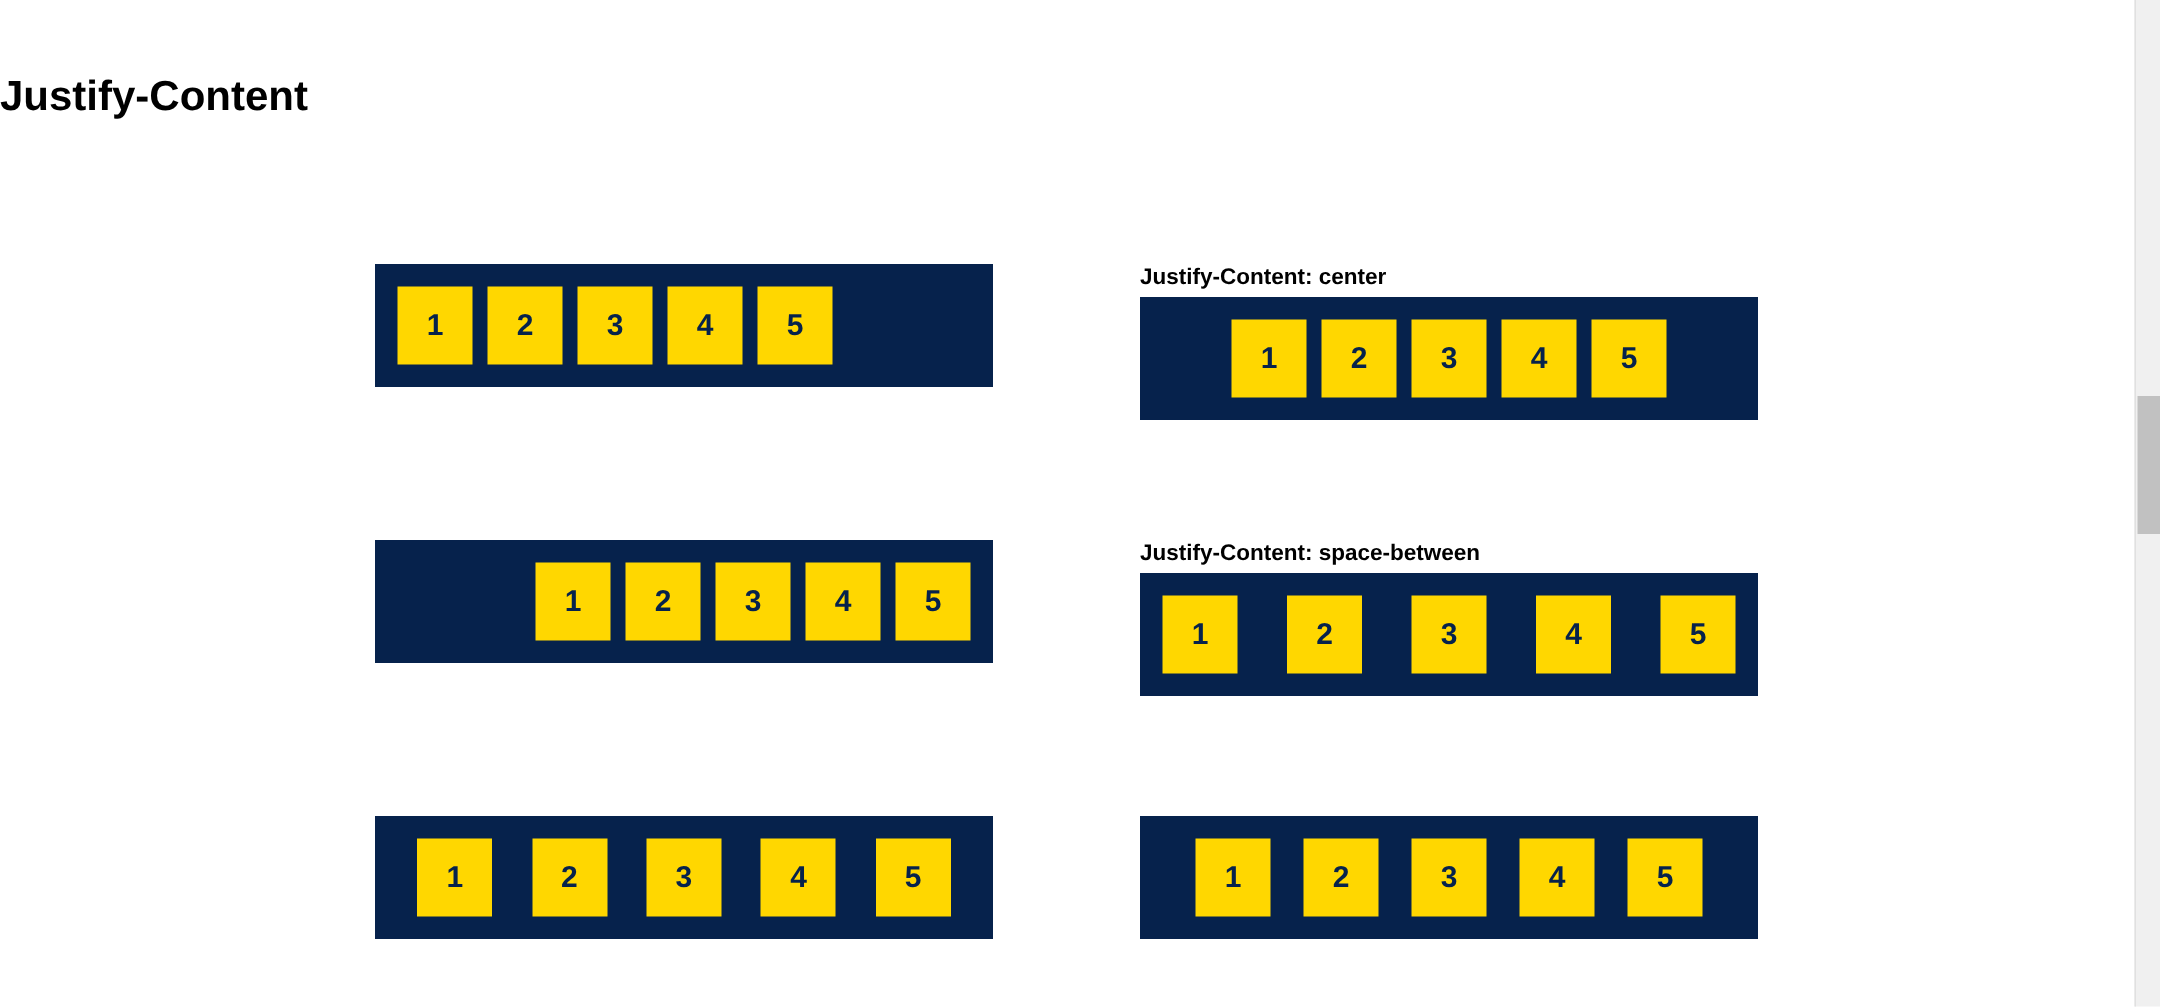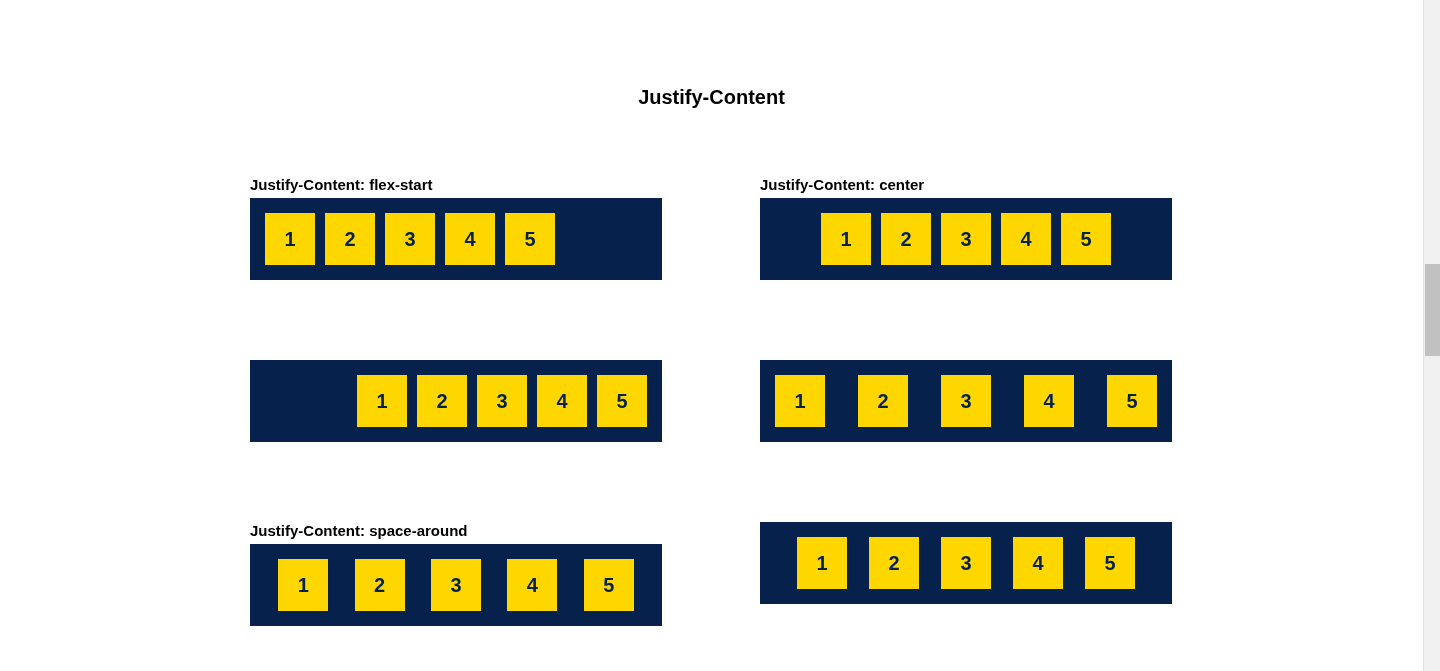--- a/index.html
+++ b/index.html
@@ -18,26 +18,26 @@
 
   .page {
     width: 1423px;
     height: 671px;
     background: #ffffff;
     position: relative;
     overflow: hidden;
   }
 
   .page-title {
-    text-align: center;
-    font-size: 20px;
+    text-align: left;
+    font-size: 28px;
     font-weight: bold;
     color: #000000;
     margin: 0;
-    padding-top: 80px;
+    padding-top: 47px;
     letter-spacing: 0px;
     line-height: 34px;
     width: 1423px;
   }
 
   .demo-grid {
     position: absolute;
     top: 176px;
     left: 250px;
     width: 922px;
@@ -119,21 +119,20 @@
 </head>
 <body>
 
 <div class="page">
 
   <h1 class="page-title">Justify-Content</h1>
 
   <div class="demo-grid">
 
     <div class="demo-cell">
-      <div class="demo-label">Justify-Content: flex-start</div>
       <div class="flex-container jc-flex-start">
         <div class="flex-item">1</div>
         <div class="flex-item">2</div>
         <div class="flex-item">3</div>
         <div class="flex-item">4</div>
         <div class="flex-item">5</div>
       </div>
     </div>
 
     <div class="demo-cell">
@@ -151,31 +150,31 @@
       <div class="flex-container jc-flex-end">
         <div class="flex-item">1</div>
         <div class="flex-item">2</div>
         <div class="flex-item">3</div>
         <div class="flex-item">4</div>
         <div class="flex-item">5</div>
       </div>
     </div>
 
     <div class="demo-cell">
+      <div class="demo-label">Justify-Content: space-between</div>
       <div class="flex-container jc-space-between">
         <div class="flex-item">1</div>
         <div class="flex-item">2</div>
         <div class="flex-item">3</div>
         <div class="flex-item">4</div>
         <div class="flex-item">5</div>
       </div>
     </div>
 
     <div class="demo-cell">
-      <div class="demo-label">Justify-Content: space-around</div>
       <div class="flex-container jc-space-around">
         <div class="flex-item">1</div>
         <div class="flex-item">2</div>
         <div class="flex-item">3</div>
         <div class="flex-item">4</div>
         <div class="flex-item">5</div>
       </div>
     </div>
 
     <div class="demo-cell">

